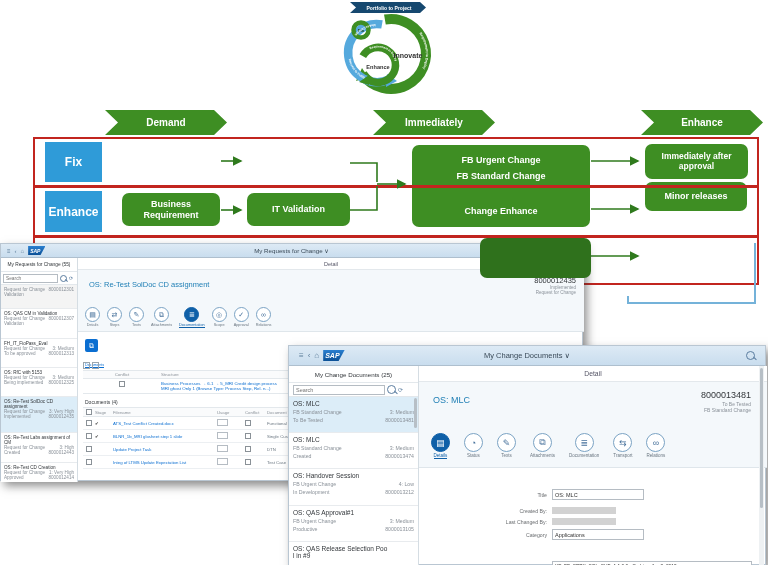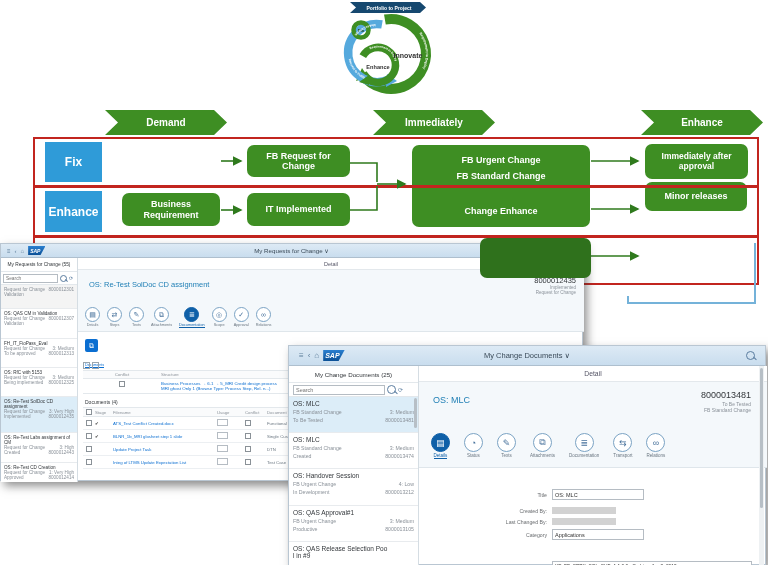--- a/index.html
+++ b/index.html
@@ -94,29 +94,28 @@
   <div class="chev" style="left:373px;top:110px;width:122px;">Immediately</div>
   <div class="chev" style="left:641px;top:110px;width:122px;">Enhance</div>
 
   <div class="redrect" style="left:33px;top:137px;width:722px;height:46px;z-index:2;"></div>
   <div class="redrect" style="left:33px;top:186px;width:722px;height:47px;z-index:2;"></div>
   <div class="redrect" style="left:33px;top:236px;width:722px;height:45px;z-index:2;"></div>
 
   <div class="rowlab" style="left:45px;top:142px;width:57px;height:40px;">Fix</div>
   <div class="rowlab" style="left:45px;top:191px;width:57px;height:41px;">Enhance</div>
 
-  <div class="gbox" style="left:247px;top:145px;width:103px;height:32px;">FB Request for Change</div>
   <div class="gbox" style="left:412px;top:145px;width:178px;height:82px;">
     <span class="abs" style="left:0;right:0;top:10px;">FB Urgent Change</span>
     <span class="abs" style="left:0;right:0;top:26px;">FB Standard Change</span>
     <span class="abs" style="left:0;right:0;top:61px;">Change Enhance</span>
   </div>
   <div class="gbox" style="left:122px;top:193px;width:98px;height:33px;">Business Requirement</div>
   <div class="gbox" style="left:645px;top:144px;width:103px;height:35px;font-size:8.5px;">Immediately after approval</div>
-  <div class="gbox" style="left:247px;top:193px;width:103px;height:33px;">IT Implemented</div>
+  <div class="gbox" style="left:247px;top:193px;width:103px;height:33px;">IT Validation</div>
   <div class="gbox" style="left:645px;top:182px;width:102px;height:29px;">Minor releases</div>
 
   <svg class="abs" style="left:0;top:0;width:768px;height:320px;z-index:3;pointer-events:none;" viewBox="0 0 768 320">
     <defs>
       <marker id="ah" markerWidth="7" markerHeight="7" refX="5" refY="3" orient="auto">
         <path d="M0,0 L6,3 L0,6 Z" fill="#2f7a1d"></path>
       </marker>
     </defs>
     <g stroke="#2f7a1d" stroke-width="1.6" fill="none">
       <line x1="221" y1="161" x2="241" y2="161" marker-end="url(#ah)"></line>

